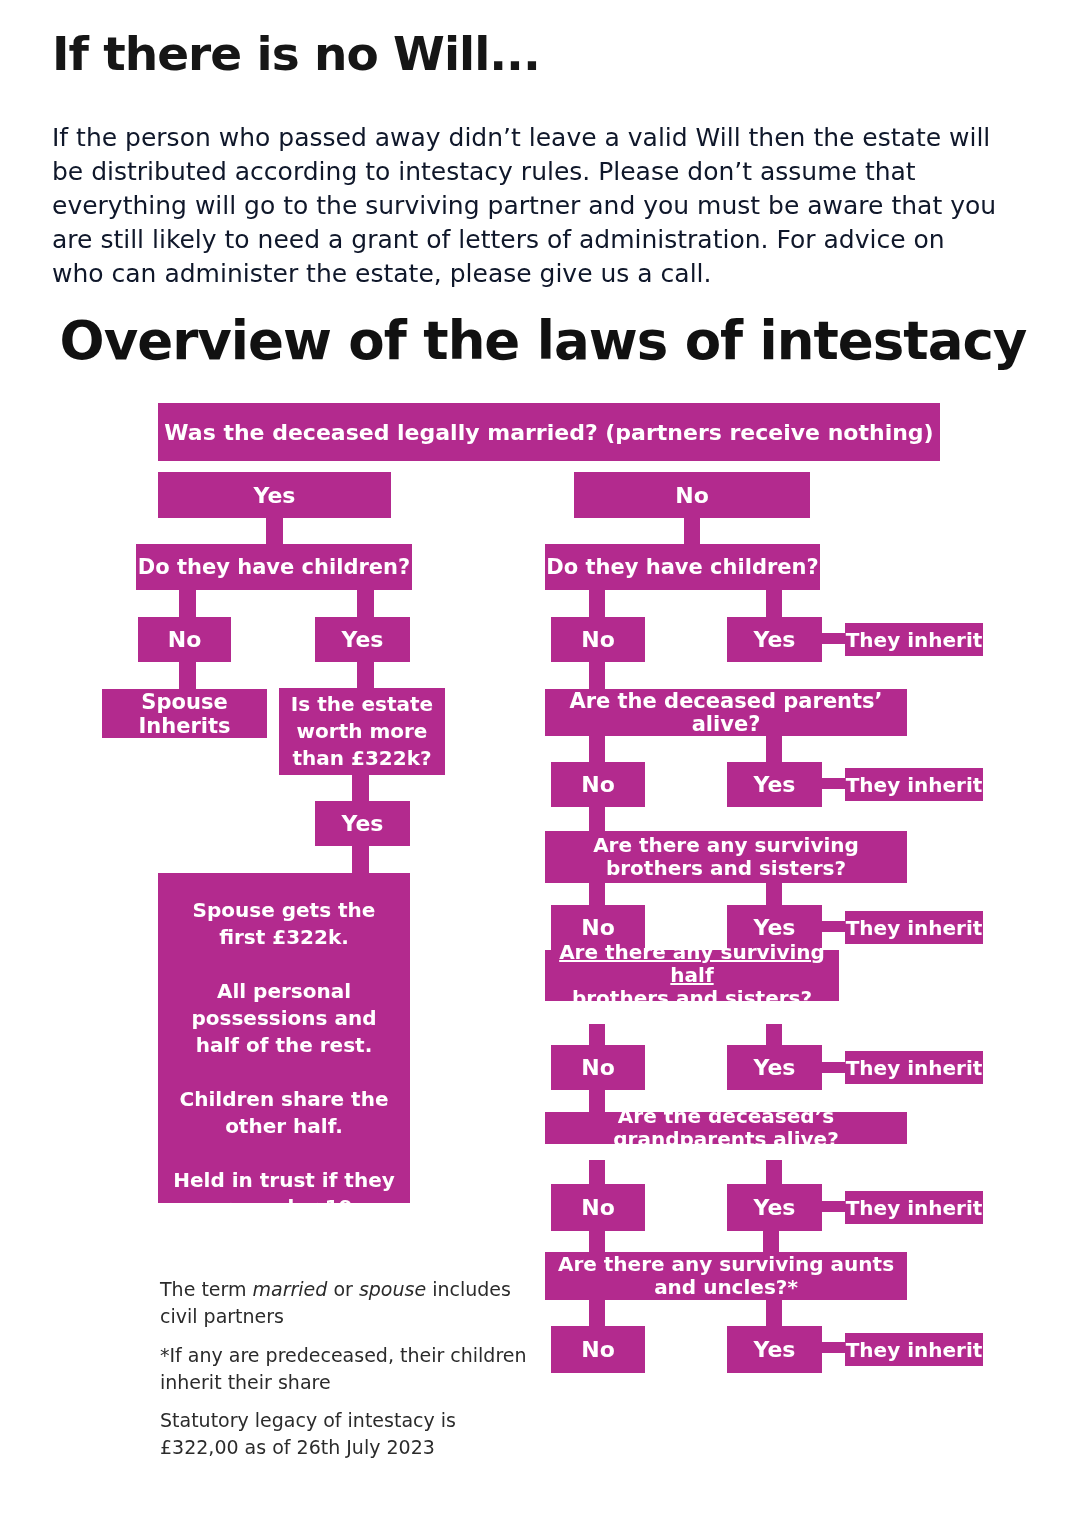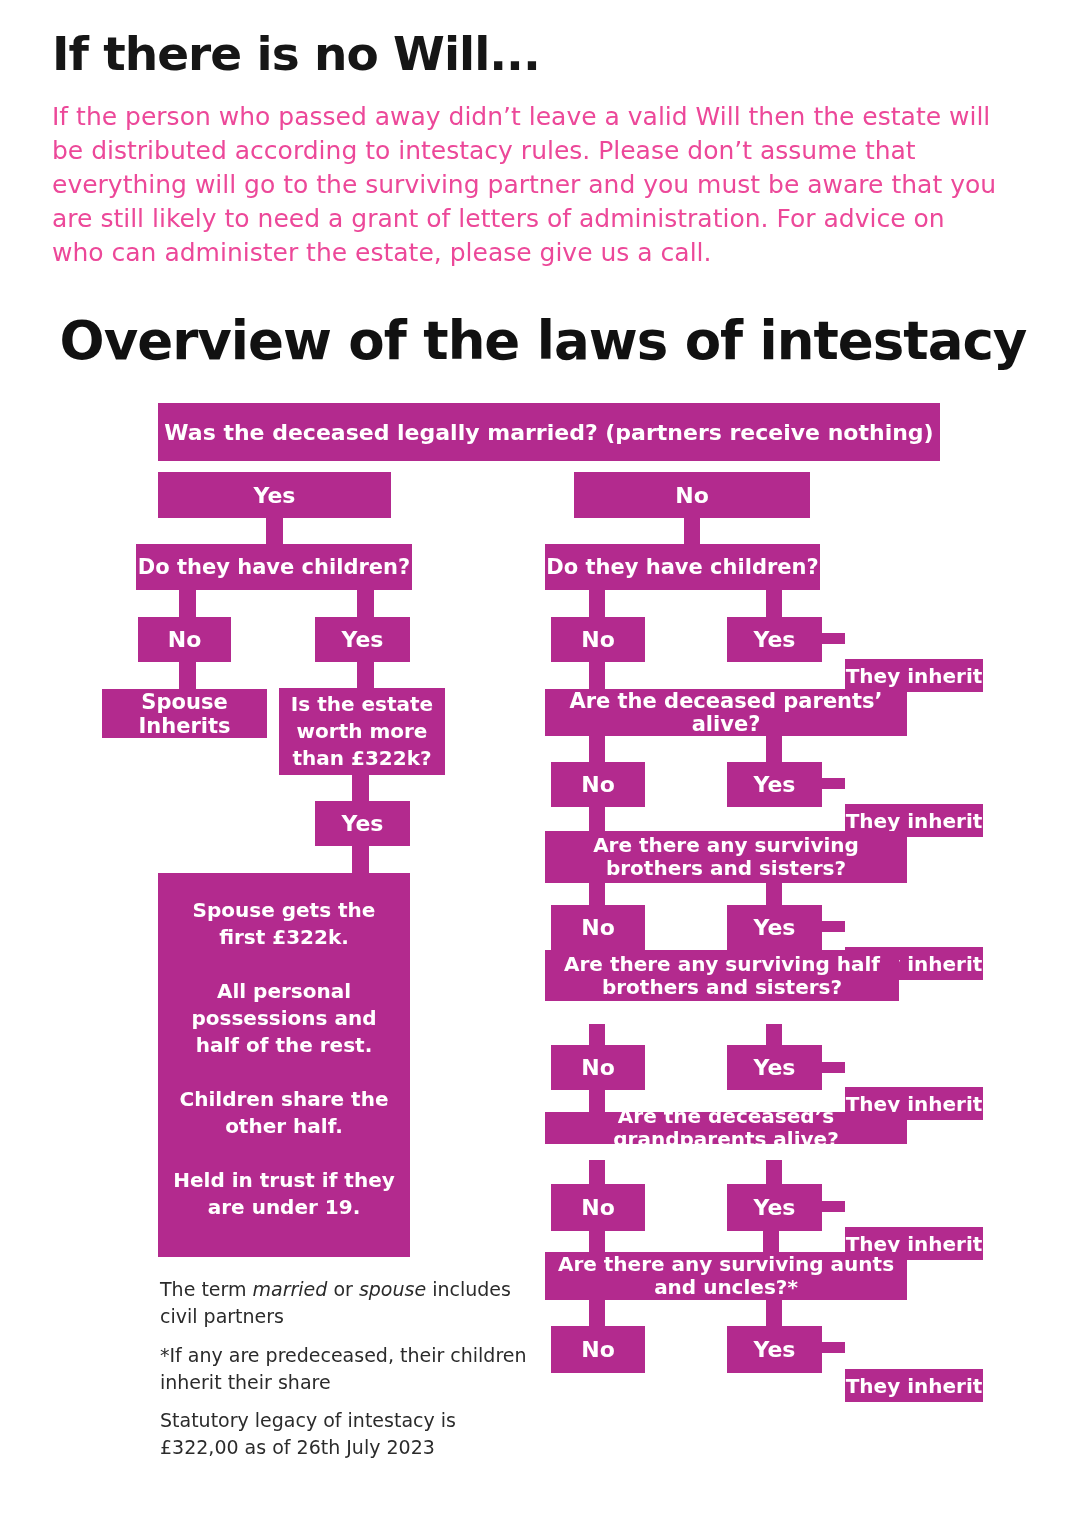--- a/index.html
+++ b/index.html
@@ -5,36 +5,36 @@
   html,body{margin:0;padding:0;background:#ffffff;}
   .page{
     position:relative;width:1086px;height:1536px;margin:0 auto;background:#ffffff;
     font-family:"DejaVu Sans","Liberation Sans",sans-serif;overflow:hidden;padding-left:48px;
   }
   .abs{position:absolute;}
   .page-title{
     left:52px;top:26px;width:900px;
     font-size:47px;font-weight:bold;color:#161616;letter-spacing:-1px;
   }
-  .intro{left:52px;top:100px;width:950px;font-size:25px;line-height:34px;color:#ec4899;}
+  .intro{left:52px;top:121px;width:950px;font-size:25px;line-height:34px;color:#0f172a;}
   .intro-line{white-space:nowrap;}
   .overview-heading{
     left:0;top:310px;width:1086px;text-align:center;
     font-size:53px;font-weight:bold;color:#111111;letter-spacing:-1px;
   }
   .box{
     position:absolute;background:var(--magenta);color:#ffffff;font-weight:bold;
     display:flex;align-items:center;justify-content:center;text-align:center;
   }
   .conn{position:absolute;background:var(--magenta);}
   .q1{font-size:21px;}
   .q2{font-size:20px;line-height:23px;flex-direction:column;}
   .q2 span{display:block;}
   .ans{font-size:22px;}
-  .inherit{font-size:20px;margin-top:36px;}
+  .inherit{font-size:20px;}
   .estate{font-size:20px;line-height:27px;flex-direction:column;}
   .estate span{display:block;}
   .outcome{
     flex-direction:column;justify-content:flex-start;
     font-size:20px;line-height:27px;padding-top:24px;box-sizing:border-box;
   }
   .outcome .para{display:block;width:230px;margin:0 auto 27px auto;}
   .footnote{left:160px;font-size:19px;line-height:27px;color:#2b2b2b;}
   .footnote .it{font-style:italic;}
 </style>
@@ -72,21 +72,21 @@
   <div class="box estate" style="left:279px;top:688px;width:166px;height:87px;">
     <span>Is the estate</span>
     <span>worth more</span>
     <span>than £322k?</span>
   </div>
   <div class="conn" style="left:352px;top:775px;width:17px;height:27px;"></div>
 
   <div class="box ans" style="left:315px;top:801px;width:95px;height:45px;">Yes</div>
   <div class="conn" style="left:352px;top:846px;width:17px;height:28px;"></div>
 
-  <div class="box outcome" style="left:158px;top:873px;width:252px;height:384px;">
+  <div class="box outcome" style="left:158px;top:873px;width:252px;height:330px;">
     <span class="para">Spouse gets the first £322k.</span>
     <span class="para">All personal possessions and half of the rest.</span>
     <span class="para">Children share the other half.</span>
     <span class="para">Held in trust if they are under 19.</span>
   </div>
 
   <div class="box ans" style="left:574px;top:472px;width:236px;height:46px;">No</div>
   <div class="conn" style="left:684px;top:518px;width:16px;height:27px;"></div>
 
   <div class="box q1" style="left:545px;top:544px;width:275px;height:46px;">Do they have children?</div>
@@ -118,21 +118,21 @@
   </div>
   <div class="conn" style="left:589px;top:883px;width:16px;height:22px;"></div>
   <div class="conn" style="left:766px;top:883px;width:16px;height:22px;"></div>
 
   <div class="box ans" style="left:551px;top:905px;width:94px;height:45px;">No</div>
   <div class="box ans" style="left:727px;top:905px;width:95px;height:45px;">Yes</div>
   <div class="conn" style="left:822px;top:921px;width:23px;height:11px;"></div>
   <div class="box inherit" style="left:845px;top:911px;width:138px;height:33px;">They inherit</div>
   <div class="conn" style="left:589px;top:950px;width:16px;height:23px;"></div>
 
-  <div class="box q2" style="left:545px;top:950px;width:354px;height:51px;">
+  <div class="box q2" style="left:545px;top:950px;width:294px;height:51px;text-decoration:underline;">
     <span>Are there any surviving half</span>
     <span>brothers and sisters?</span>
   </div>
   <div class="conn" style="left:589px;top:1024px;width:16px;height:21px;"></div>
   <div class="conn" style="left:766px;top:1024px;width:16px;height:21px;"></div>
 
   <div class="box ans" style="left:551px;top:1045px;width:94px;height:45px;">No</div>
   <div class="box ans" style="left:727px;top:1045px;width:95px;height:45px;">Yes</div>
   <div class="conn" style="left:822px;top:1062px;width:23px;height:11px;"></div>
   <div class="box inherit" style="left:845px;top:1051px;width:138px;height:33px;">They inherit</div>

